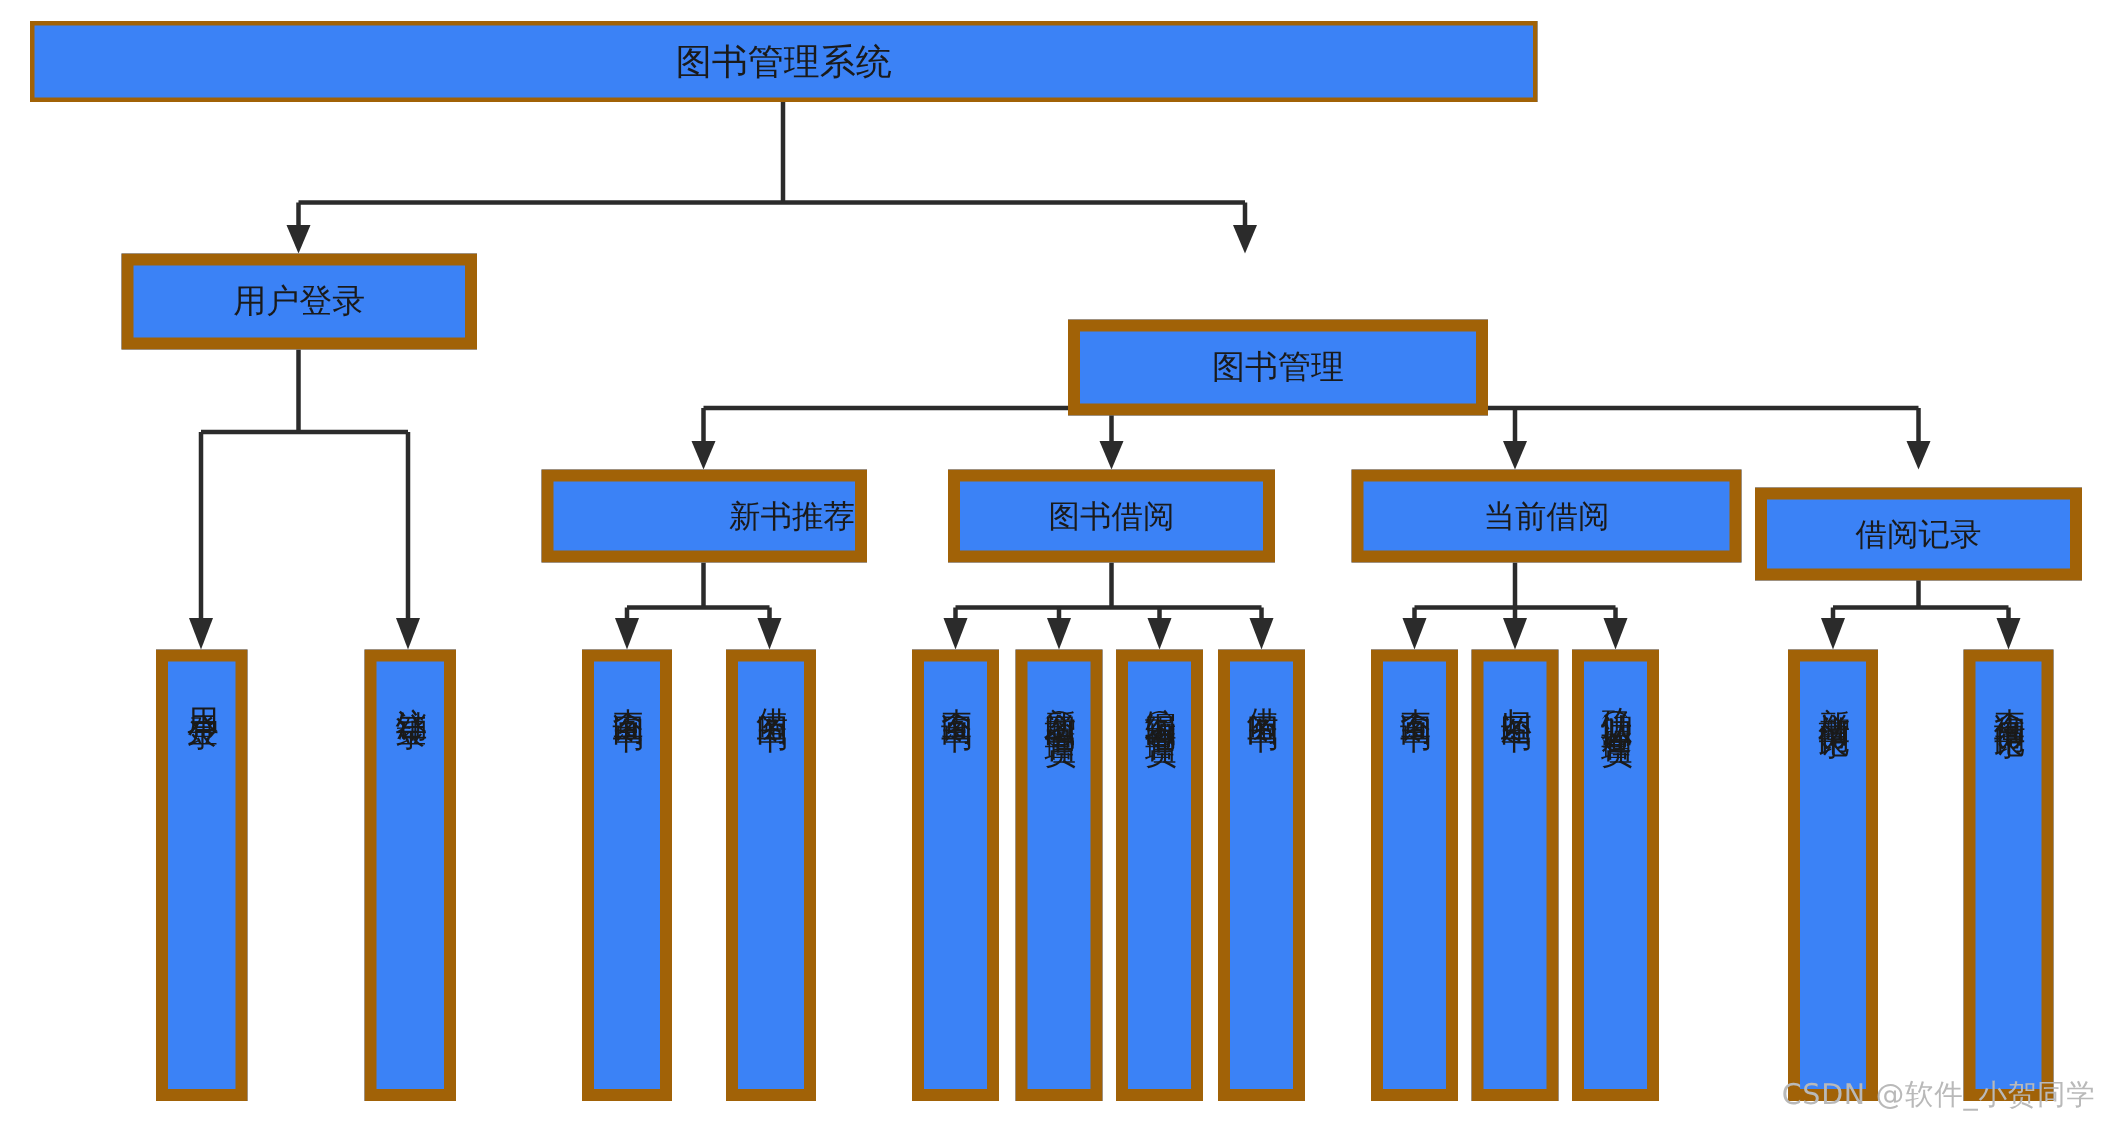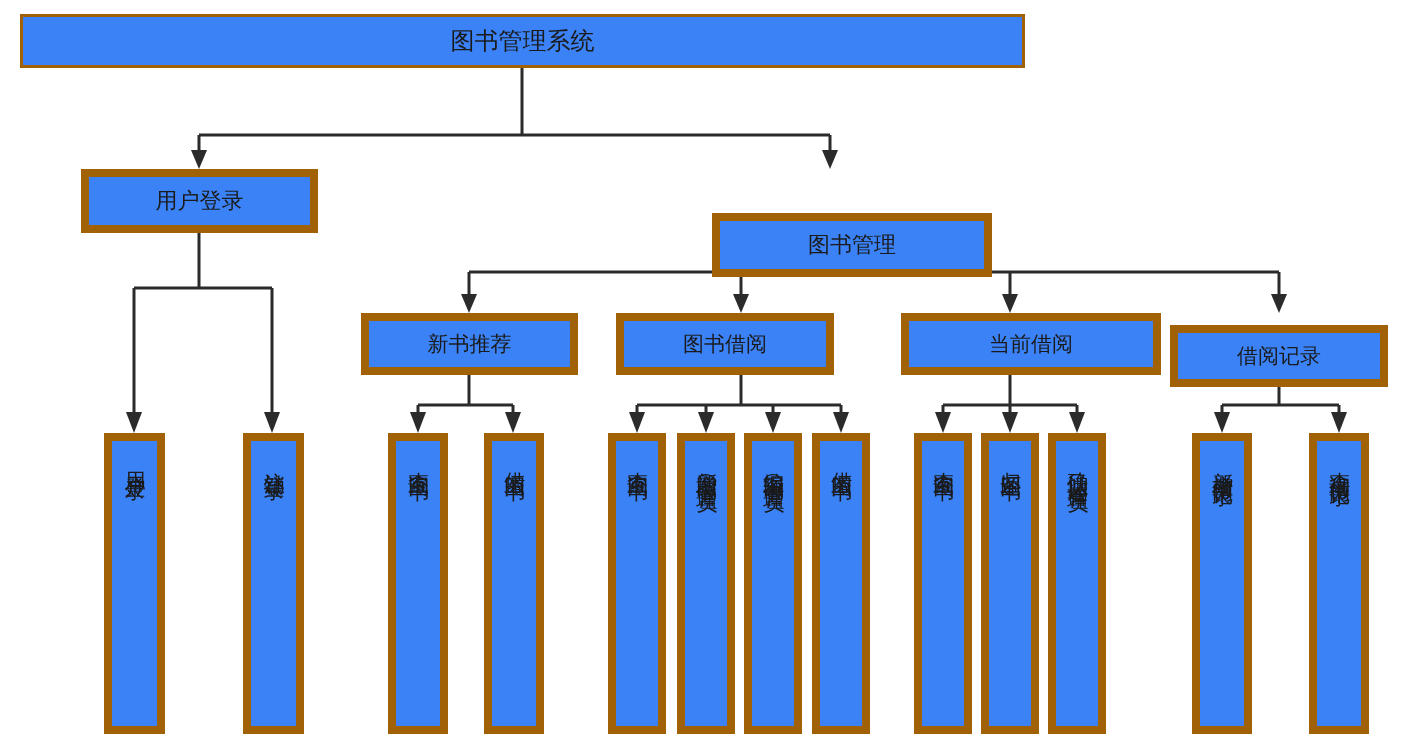--- a/index.html
+++ b/index.html
@@ -164,25 +164,25 @@
   </div>
 
   <div class="node level-1" style="left:81px; top:169px; width:237px; height:64px;">
     <span class="htext">用户登录</span>
   </div>
 
   <div class="node level-1" style="left:712px; top:169px; width:280px; height:64px;margin-top:44px;">
     <span class="htext">图书管理</span>
   </div>
 
-  <div class="node level-2" style="left:361px; top:313px; width:217px; height:62px;">
+  <div class="node level-2" style="left:361px; top:313px; width:217px; height:62px;justify-content:flex-end;">
     <span class="htext">新书推荐</span>
   </div>
 
-  <div class="node level-2" style="left:616px; top:313px; width:218px; height:62px;">
+  <div class="node level-2" style="left:632px; top:313px; width:218px; height:62px;">
     <span class="htext">图书借阅</span>
   </div>
 
   <div class="node level-2" style="left:901px; top:313px; width:260px; height:62px;">
     <span class="htext">当前借阅</span>
   </div>
 
   <div class="node level-2" style="left:1170px; top:313px; width:218px; height:62px;margin-top:12px;">
     <span class="htext">借阅记录</span>
   </div>
@@ -232,14 +232,15 @@
   </div>
 
   <div class="node leaf" style="left:1192px; top:433px; width:60px; height:301px;">
     <span class="vtext">新增借阅记录</span>
   </div>
 
   <div class="node leaf" style="left:1309px; top:433px; width:60px; height:301px;">
     <span class="vtext">查询借阅记录</span>
   </div>
 
+  <div id="watermark">CSDN @软件_小贺同学</div>
 
 </div>
 
 </body></html>

